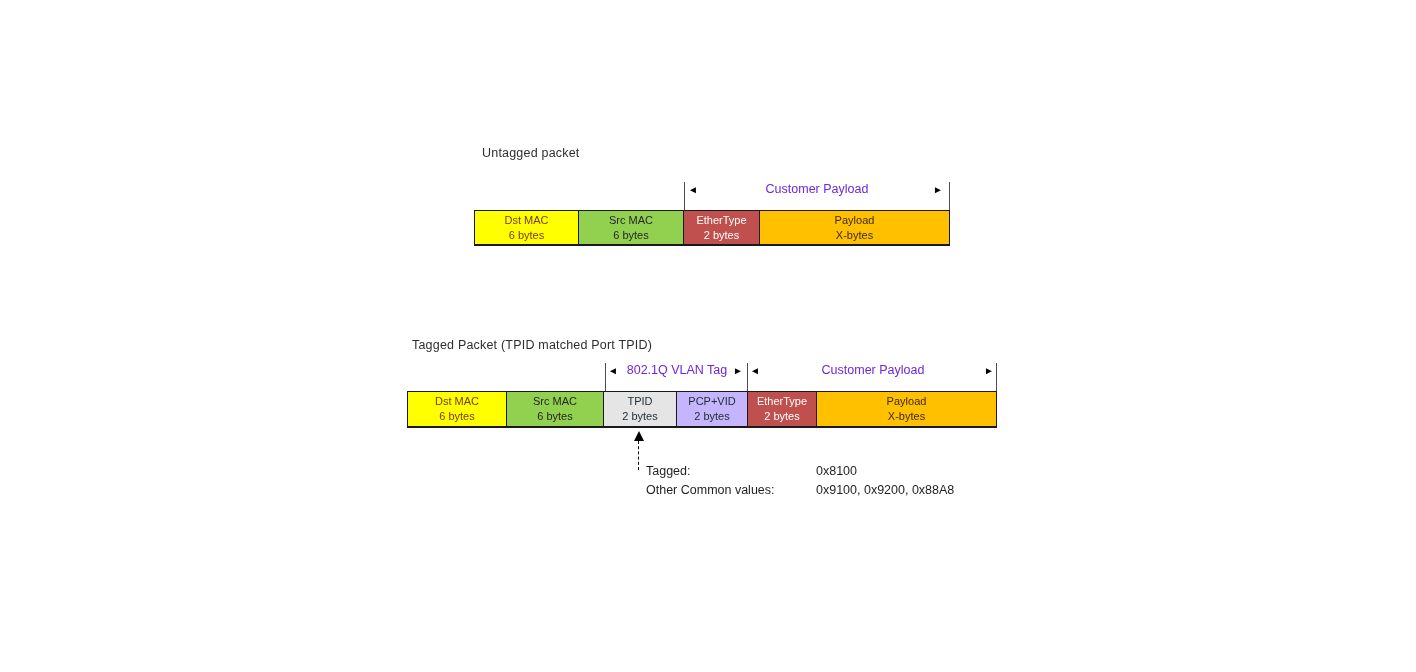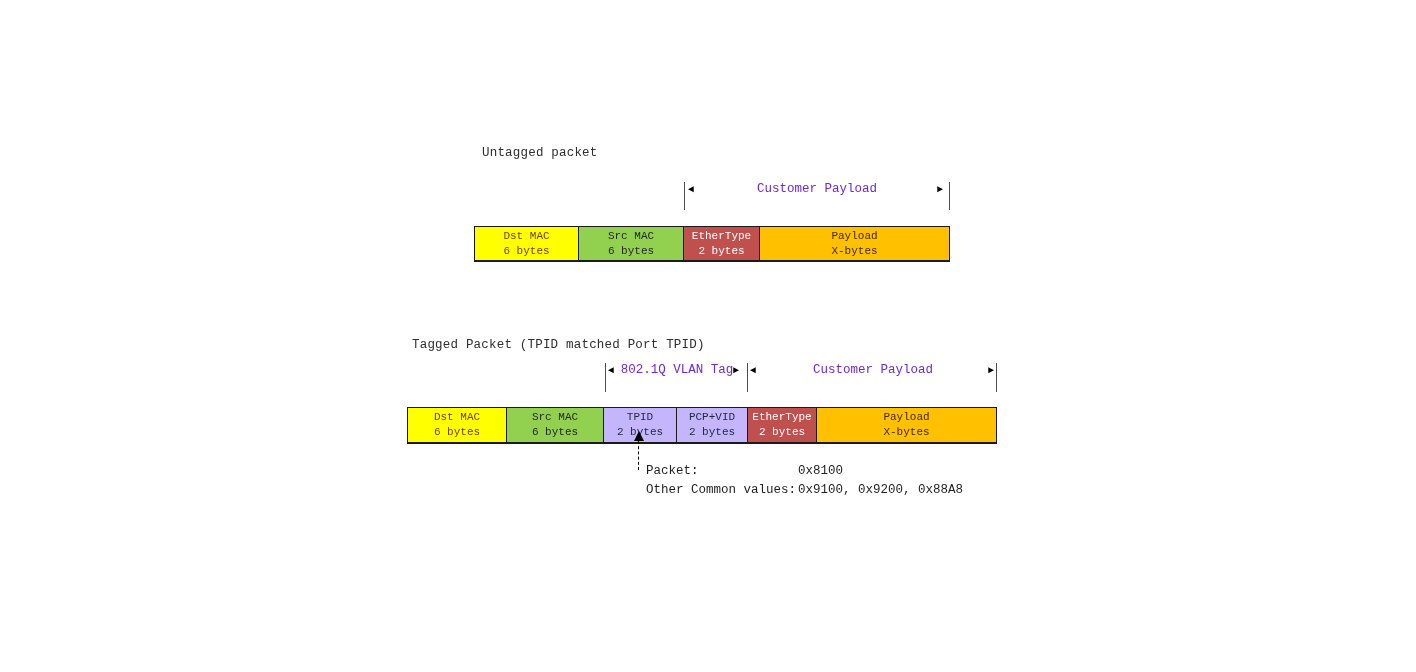--- a/index.html
+++ b/index.html
@@ -1,18 +1,18 @@
 <!DOCTYPE html>
 <html><head>
 <meta charset="utf-8">
 <style>
   html,body { margin:0; padding:0; background:#fff; }
   .canvas {
     position:relative; width:1416px; height:580px; background:#ffffff;
-    font-family:Liberation Mono, monospace; overflow:hidden;
+    font-family:Liberation Sans, sans-serif; overflow:hidden;
     color:#2b2b2b;
   }
   .title {
     position:absolute; font-size:12.5px; color:#2e2e2e; white-space:nowrap;
     letter-spacing:0.2px;
   }
   
   .bracket {
     position:absolute; border-left:1px solid #4d4d4d; border-right:1px solid #4d4d4d;
     box-sizing:border-box;
@@ -23,42 +23,42 @@
   .bracket-label {
     position:absolute; top:0; font-size:12.5px; color:#6d28d9; white-space:nowrap;
     text-align:center;
   }
   .arrow {
     position:absolute; top:2px; font-size:10px; color:#000; line-height:12px;
   }
   
   .packet-row {
     position:absolute; display:flex; box-sizing:border-box;
-    border:1px solid #1a1a1a; border-bottom-width:2px;margin-top:16px;
+    border:1px solid #1a1a1a; border-bottom-width:2px;
   }
   .cell {
     box-sizing:border-box; border-right:1px solid #1a1a1a;
     display:flex; flex-direction:column; align-items:center; justify-content:center;
     font-size:11px; line-height:15px; text-align:center; white-space:nowrap;
   }
   .cell:last-child { border-right:none; }
   
   .up-arrow-head {
     position:absolute; width:0; height:0;
     border-left:5px solid transparent; border-right:5px solid transparent;
     border-bottom:10px solid #000;
   }
   .dashed-stem {
     position:absolute; width:0; border-left:1px dashed #000;
   }
   .anno-row {
     position:absolute; font-size:12.5px; color:#1f1f1f; white-space:nowrap;
   }
   .anno-label { position:absolute; left:0; top:0; }
-  .anno-value { position:absolute; left:152px; top:0; }
+  .anno-value { position:absolute; left:170px; top:0; }
 </style>
 </head>
 <body>
 
 <div class="canvas">
 
   <div class="title" style="left:482px; top:146px;">Untagged packet</div>
 
   <div class="bracket" style="left:684px; top:182px; width:266px; height:28px;">
     <span class="arrow" style="left:3px;">◄</span>
@@ -101,21 +101,21 @@
 
   <div class="packet-row" style="left:407px; top:391px; width:590px; height:37px;">
     <div class="cell" style="width: 99px; background-color: rgb(255, 255, 0); color: rgb(122, 58, 16);">
       <div>Dst MAC</div>
       <div>6 bytes</div>
     </div>
     <div class="cell" style="width: 97px; background-color: rgb(146, 208, 80); color: rgb(38, 38, 38);">
       <div>Src MAC</div>
       <div>6 bytes</div>
     </div>
-    <div class="cell" style="width: 73px; background-color: #c4b5fd; color: rgb(29, 43, 51);">
+    <div class="cell" style="width: 73px; background-color: #e5e5e5; color: rgb(29, 43, 51);">
       <div>TPID</div>
       <div>2 bytes</div>
     </div>
     <div class="cell" style="width: 71px; background-color: #c4b5fd; color: rgb(29, 43, 51);">
       <div>PCP+VID</div>
       <div>2 bytes</div>
     </div>
     <div class="cell" style="width: 69px; background-color: rgb(192, 80, 77); color: rgb(255, 255, 255);">
       <div>EtherType</div>
       <div>2 bytes</div>
@@ -123,21 +123,21 @@
     <div class="cell" style="width: 179px; background-color: rgb(255, 192, 0); color: rgb(63, 42, 8);">
       <div>Payload</div>
       <div>X-bytes</div>
     </div>
   </div>
 
   <div class="up-arrow-head" style="left:634px; top:431px;"></div>
   <div class="dashed-stem" style="left:638px; top:441px; height:29px;"></div>
 
   <div class="anno-row" style="left:646px; top:464px; width:320px; height:16px;">
-    <span class="anno-label">Packet:</span>
+    <span class="anno-label">Tagged:</span>
     <span class="anno-value">0x8100</span>
   </div>
   <div class="anno-row" style="left:646px; top:483px; width:320px; height:16px;">
     <span class="anno-label">Other Common values:</span>
     <span class="anno-value">0x9100, 0x9200, 0x88A8</span>
   </div>
 
 </div>
 
 </body></html>

